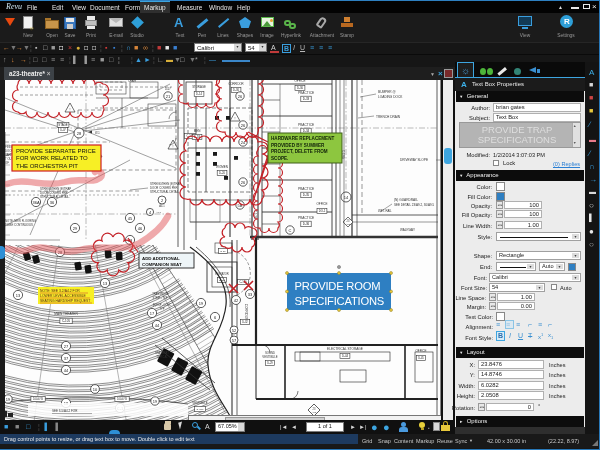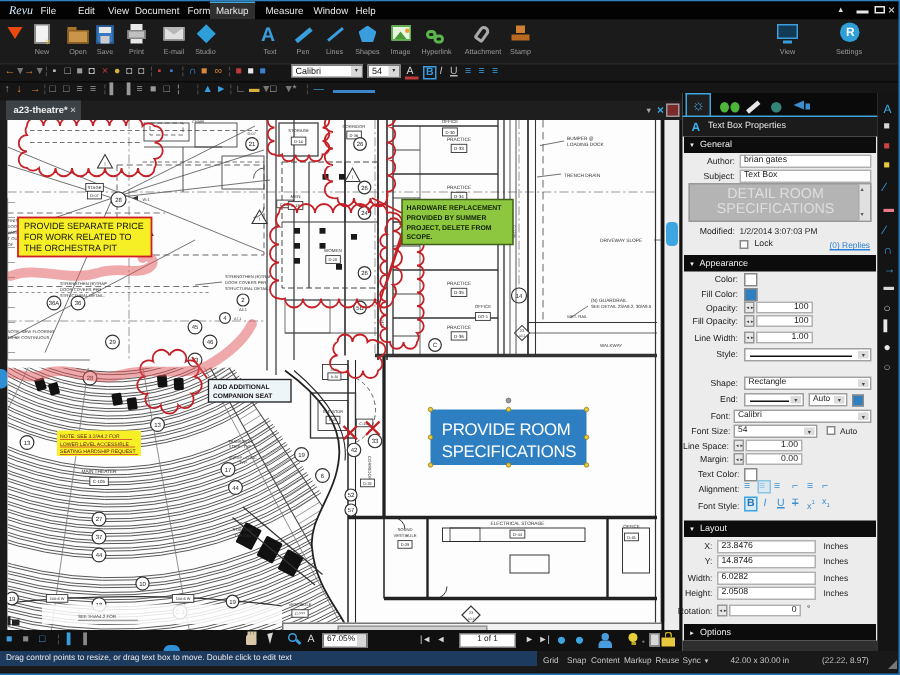--- a/index.html
+++ b/index.html
@@ -748,21 +748,21 @@
 <div class="abs" style="left:537px;top:69px;width:3px;height:4px;background:#3a8fd0"></div>
 <div class="abs" style="left:455px;top:78px;width:130px;height:13px;background:#1b1b1b"></div>
 <div class="abs" style="left:461px;top:80px;color:#3db0e8;font-size:8px;font-weight:bold">A</div>
 <div class="abs" style="left:472px;top:81px;color:#e8e8e8;font-size:6px">Text Box Properties</div>
 <div class="sechdr" style="top:91px">&nbsp;&nbsp;<span style="font-size:4px">▼</span>&nbsp; General</div>
 <div class="plabel" style="left:455px;top:105px;width:35px">Author:</div>
 <div class="pfield" style="left:493px;top:103px;width:88px;height:9px">brian gates</div>
 <div class="plabel" style="left:455px;top:115px;width:35px">Subject:</div>
 <div class="pfield" style="left:493px;top:113px;width:88px;height:9px">Text Box</div>
 <div class="abs" style="left:459px;top:122px;width:122px;height:26px;background:#b4b4b4;border:1px solid #999"></div>
-<div class="abs" style="left:462px;top:125px;width:110px;color:#dedede;font-size:9.5px;text-align:center;line-height:1.1">DETAIL ROOM SPECIFICATIONS</div>
+<div class="abs" style="left:462px;top:125px;width:110px;color:#dedede;font-size:9.5px;text-align:center;line-height:1.1">PROVIDE TRAP SPECIFICATIONS</div>
 <div class="abs" style="left:572px;top:123px;width:8px;height:24px;background:#e0e0e0;border-left:1px solid #aaa"></div>
 <div class="abs" style="left:573px;top:124px;font-size:3.5px;color:#555">▲</div>
 <div class="abs" style="left:573px;top:141px;font-size:3.5px;color:#555">▼</div>
 <div class="plabel" style="left:455px;top:152px;width:35px">Modified:</div>
 <div class="abs" style="left:493px;top:152px;font-size:5.6px;color:#222">1/2/2014 3:07:03 PM</div>
 <div class="abs" style="left:493px;top:160px;width:6px;height:6px;background:#fff;border:1px solid #888"></div>
 <div class="abs" style="left:503px;top:160px;font-size:5.8px;color:#222">Lock</div>
 <div class="abs" style="left:553px;top:161px;font-size:5.6px;color:#2a7fd4;text-decoration:underline">(0) Replies</div>
 <div class="sechdr" style="top:170px">&nbsp;&nbsp;<span style="font-size:4px">▼</span>&nbsp; Appearance</div>
 <div class="plabel" style="left:452px;top:184px;width:40px">Color:</div>

